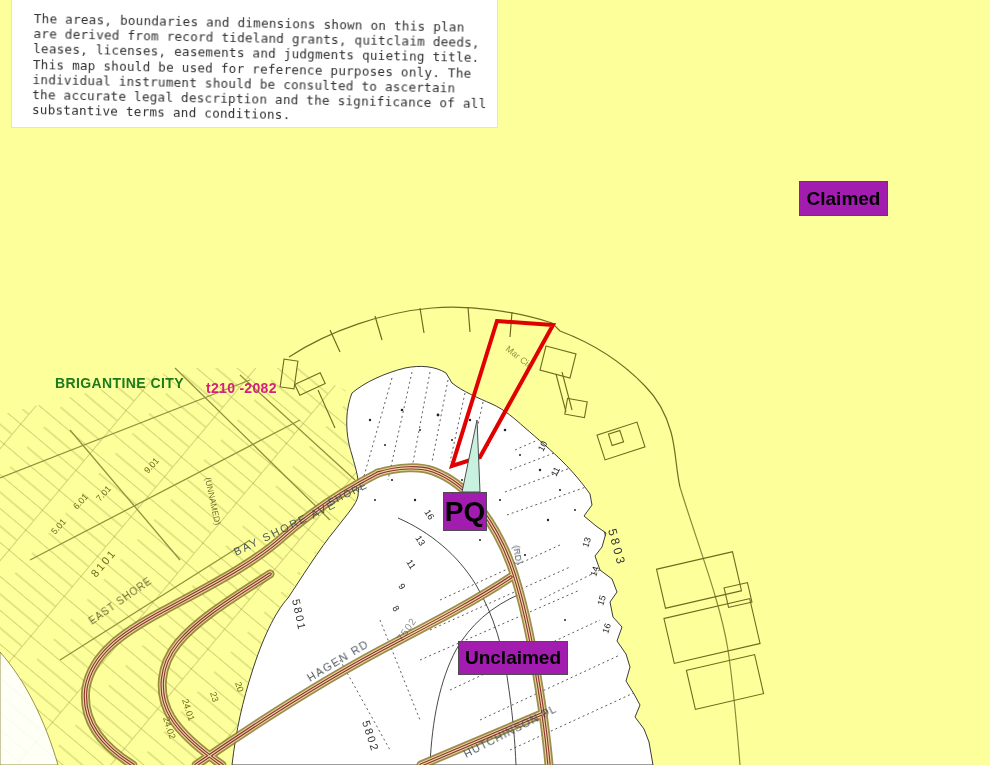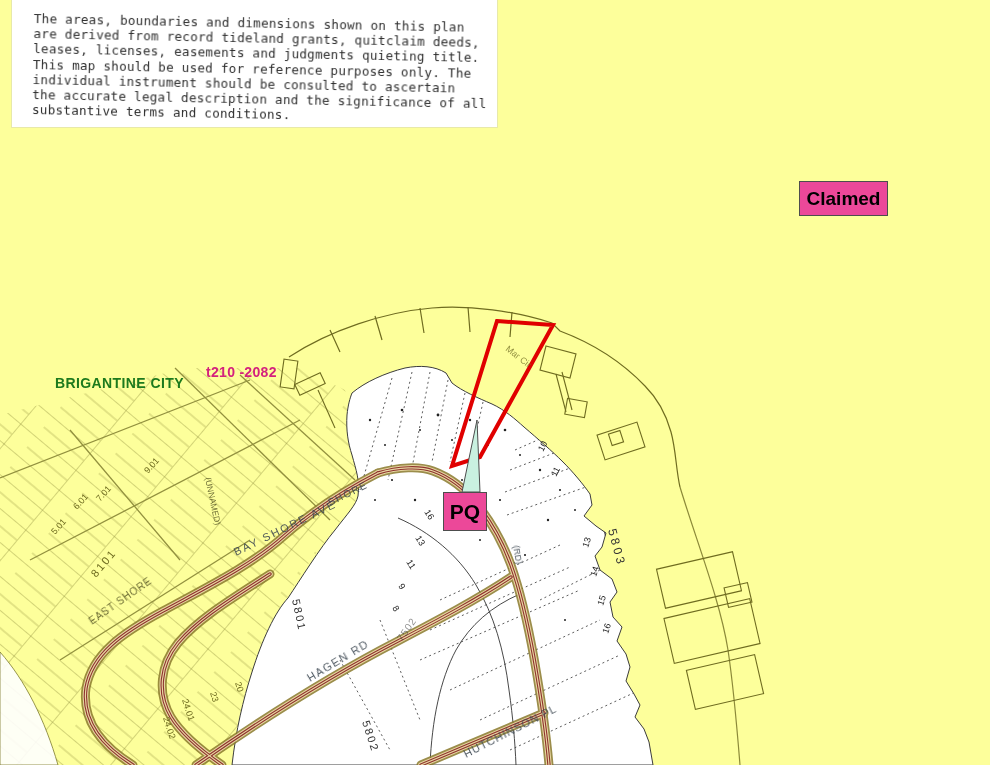--- a/index.html
+++ b/index.html
@@ -12,30 +12,30 @@
   
   .disclaimer{position:absolute;left:12px;top:0;width:485px;height:127px;
               background:#ffffff;box-shadow:0 0 0 1px rgba(200,200,190,.4);}
   .disclaimer-inner{position:absolute;left:22px;top:11px;width:450px;
               transform:rotate(1.15deg);transform-origin:0 0;}
   .disclaimer-inner div{font-family:"DejaVu Sans Mono","Liberation Mono",monospace;
               font-size:12.6px;line-height:15.2px;letter-spacing:.25px;
               color:#2f2f2f;white-space:nowrap;filter:blur(.2px);}
 
   
-  .tagbox{position:absolute;background:#ec4899;border:1px solid #4d4d4d;
+  .tagbox{position:absolute;background:#a21caf;border:1px solid #4d4d4d;
           display:flex;align-items:center;justify-content:center;
           font-weight:bold;color:#000;}
   .tag-claimed{left:799px;top:181px;width:87px;height:33px;font-size:19px;}
   .tag-unclaimed{left:458px;top:641px;width:108px;height:32px;font-size:19px;}
-  .tag-pq{left:443px;top:492px;width:42px;height:37px;font-size:21px;}
+  .tag-pq{left:443px;top:492px;width:42px;height:37px;font-size:28px;}
 
   .muni-label{position:absolute;left:55px;top:375px;color:#1d7a1d;
           font-size:14px;font-weight:bold;letter-spacing:.4px;}
-  .claim-ref{position:absolute;left:206px;top:364px;color:#d4217d;
+  .claim-ref{position:absolute;left:206px;top:380px;color:#d4217d;
           font-size:14px;font-weight:bold;letter-spacing:.3px;}
 </style>
 </head>
 <body>
 
 <div class="stage">
 
 <svg width="990" height="765" viewBox="0 0 990 765">
   <defs>
     <pattern id="parcelgrid" width="26" height="72" patternUnits="userSpaceOnUse" patternTransform="rotate(-50)">
@@ -227,18 +227,19 @@
     <div>are derived from record tideland grants, quitclaim deeds,</div>
     <div>leases, licenses, easements and judgments quieting title.</div>
     <div>This map should be used for reference purposes only.  The</div>
     <div>individual instrument should be consulted to ascertain</div>
     <div>the accurate legal description and the significance of all</div>
     <div>substantive terms and conditions.</div>
   </div>
 </div>
 
 <div class="tagbox tag-claimed">Claimed</div>
+<div class="tagbox tag-unclaimed">Unclaimed</div>
 <div class="tagbox tag-pq">PQ</div>
 
 <div class="muni-label">BRIGANTINE CITY</div>
 <div class="claim-ref">t210 -2082</div>
 
 </div>
 
 </body></html>

